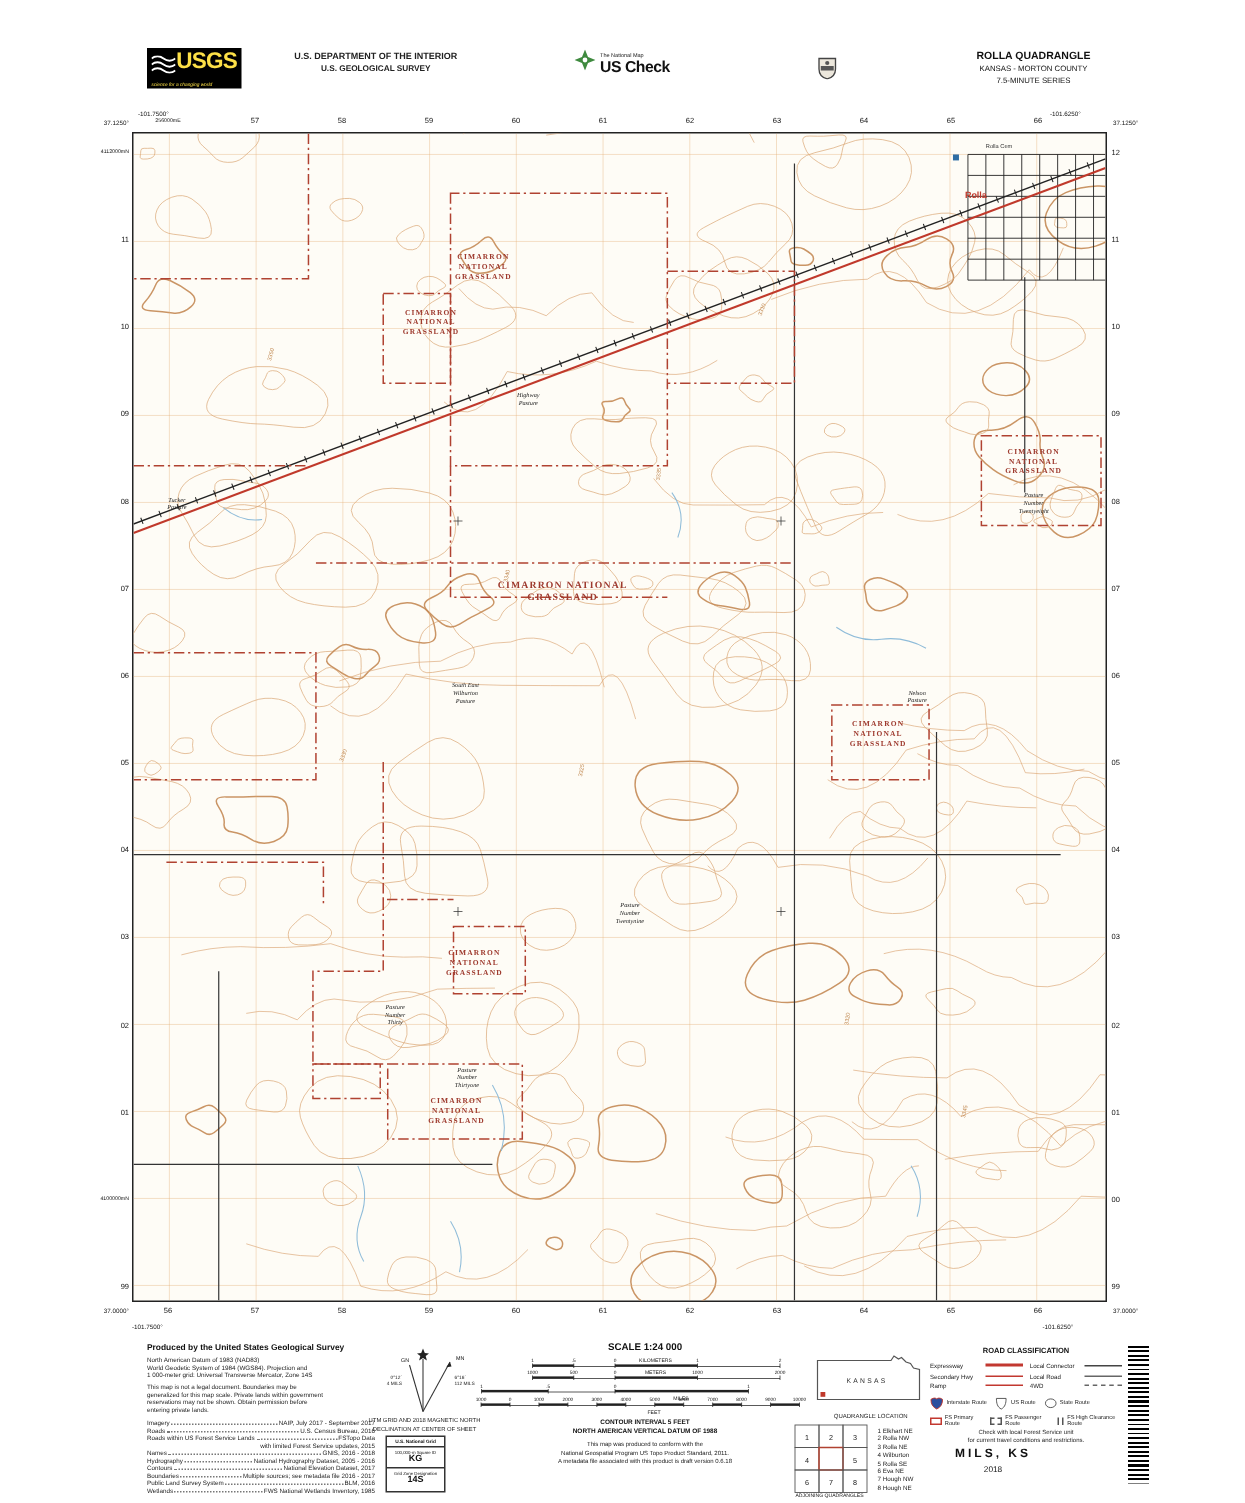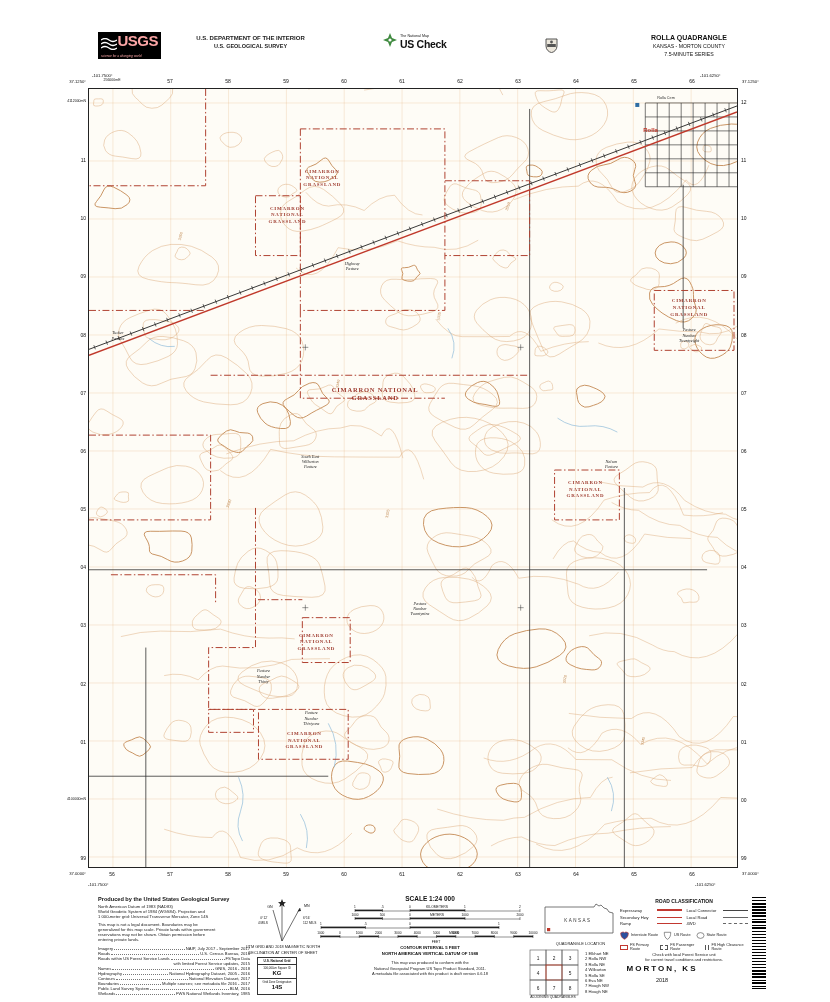--- a/index.html
+++ b/index.html
@@ -1,19 +1,19 @@
 <!DOCTYPE html>
 <html><head>
 <meta charset="utf-8">
 <style>
   html,body{margin:0;padding:0;background:#e9e9e9}
   .sheet{position:relative;width:830px;height:1002px;background:#fff;margin:0 auto;
          font-family:"Liberation Sans",sans-serif;color:#111;overflow:hidden}
   
-  .usgs-logo{position:absolute;left:98px;top:32px;width:63px;height:27px;background:#000;color:#fca5a5}
+  .usgs-logo{position:absolute;left:98px;top:32px;width:63px;height:27px;background:#000;color:#fde047}
   .usgs-word{position:absolute;right:3px;top:0px;font-size:15px;font-weight:bold;letter-spacing:-0.5px}
   .usgs-waves{position:absolute;left:3px;top:4px}
   .usgs-tag{position:absolute;left:3px;bottom:1px;font-size:3.2px;font-style:italic;white-space:nowrap}
   .hdr-dept{position:absolute;left:168px;top:35px;width:165px;text-align:center;font-weight:bold;color:#222}
   .hdr-dept .l1{font-size:6px}
   .hdr-dept .l2{font-size:5.5px;margin-top:1.5px}
   .tnm{position:absolute;left:383px;top:33px;display:flex;gap:3px;align-items:center}
   .tnm-text .brand{font-size:3.7px;color:#222}
   .tnm-text .name{font-size:10.5px;font-weight:bold;color:#111;letter-spacing:-0.3px}
   .doi-shield{position:absolute;left:545px;top:38px}
@@ -806,18 +806,18 @@
       <span class="sh">
           <span class="fsbox bracket"></span>
           <span>FS High Clearance Route</span>
         </span>
     </div>
     <div class="rc-note">Check with local Forest Service unit</div>
     <div class="rc-note" style="margin-top:0">for current travel conditions and restrictions.</div>
   </div>
 
   <div id="mapTitle">
-    <div class="tname">MORTON,  KS</div>
+    <div class="tname">MILS,  KS</div>
     <div class="tyear">2018</div>
   </div>
 
   <div id="barcode"></div>
 </div>
 
 </body></html>

